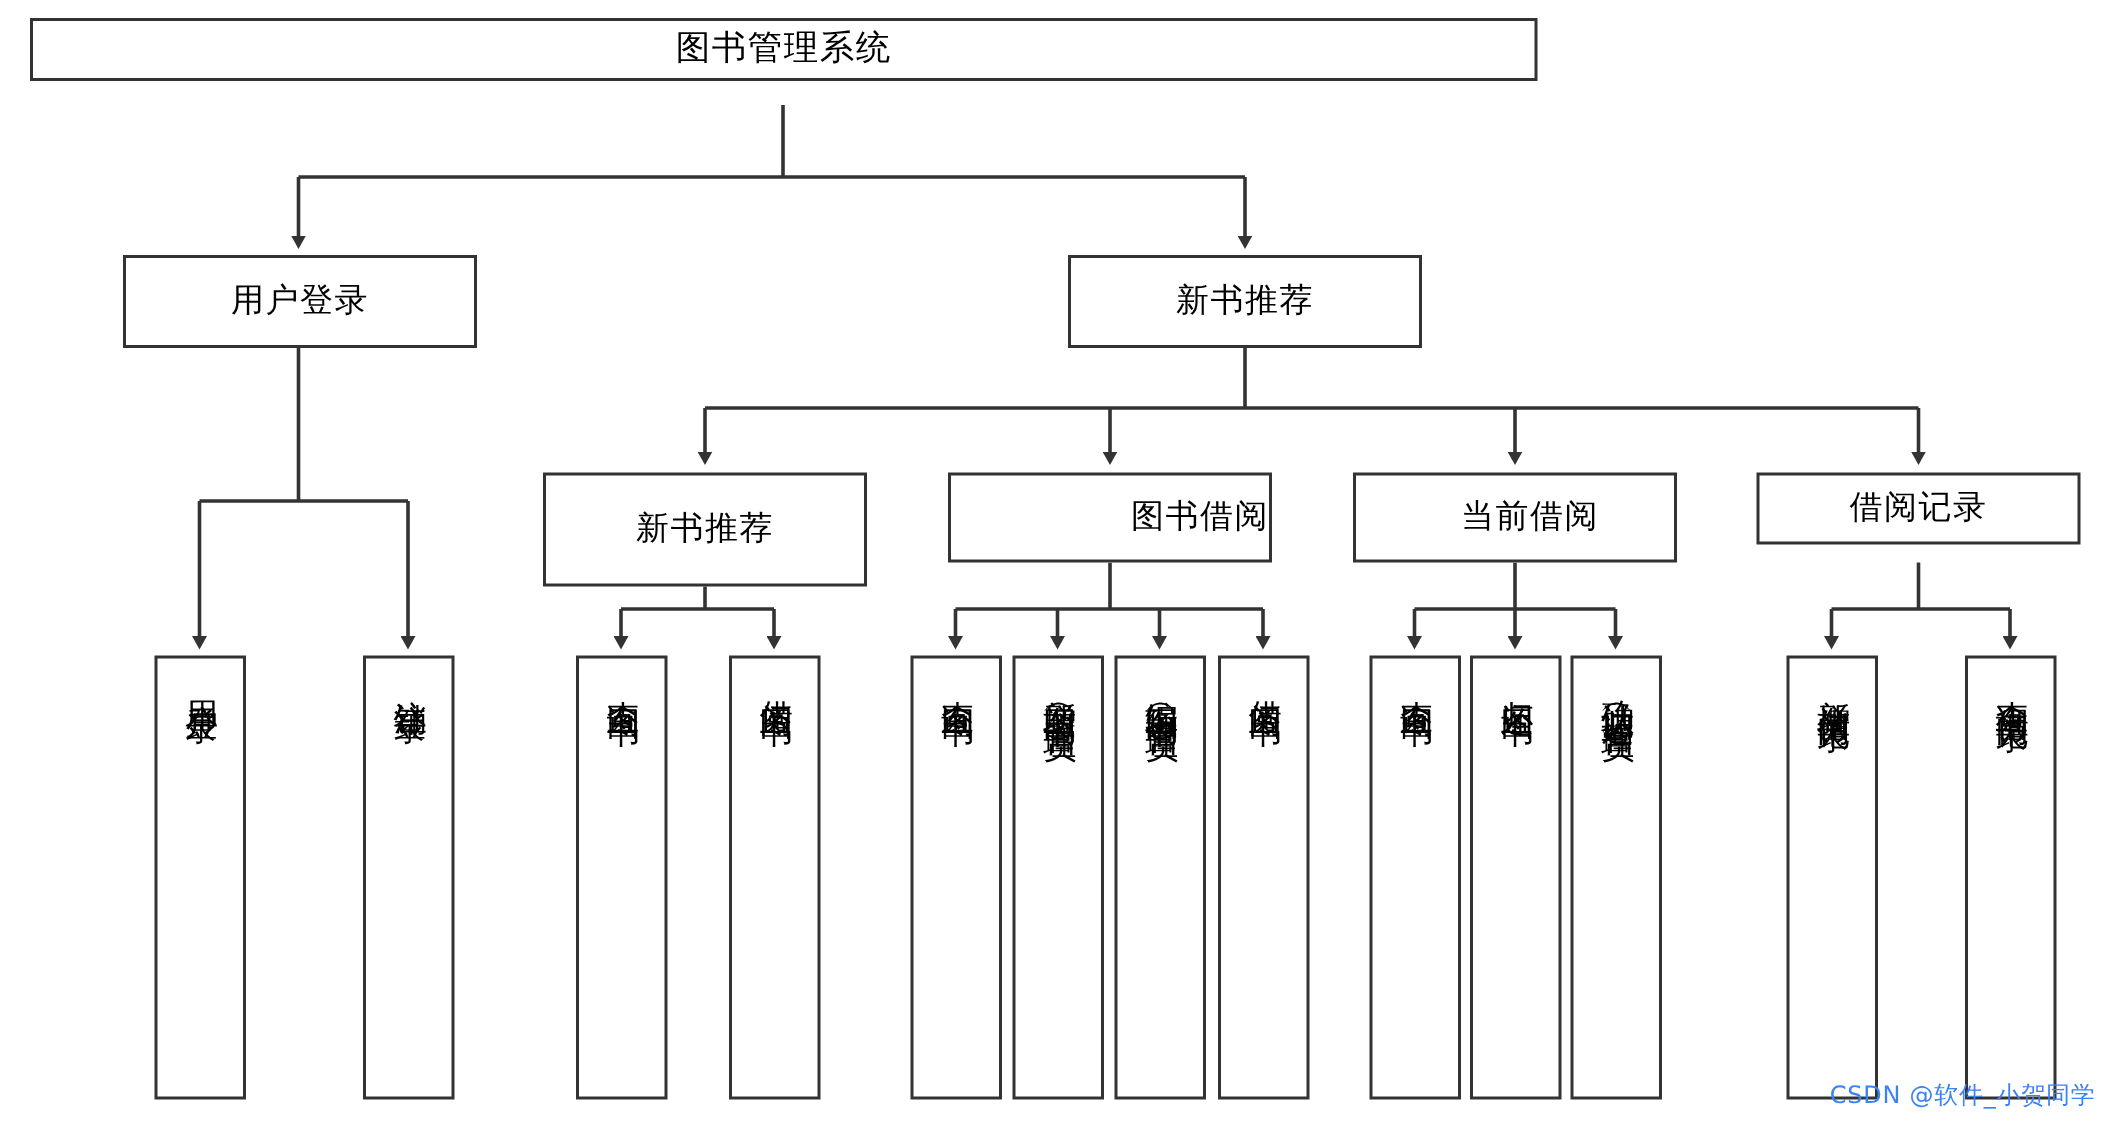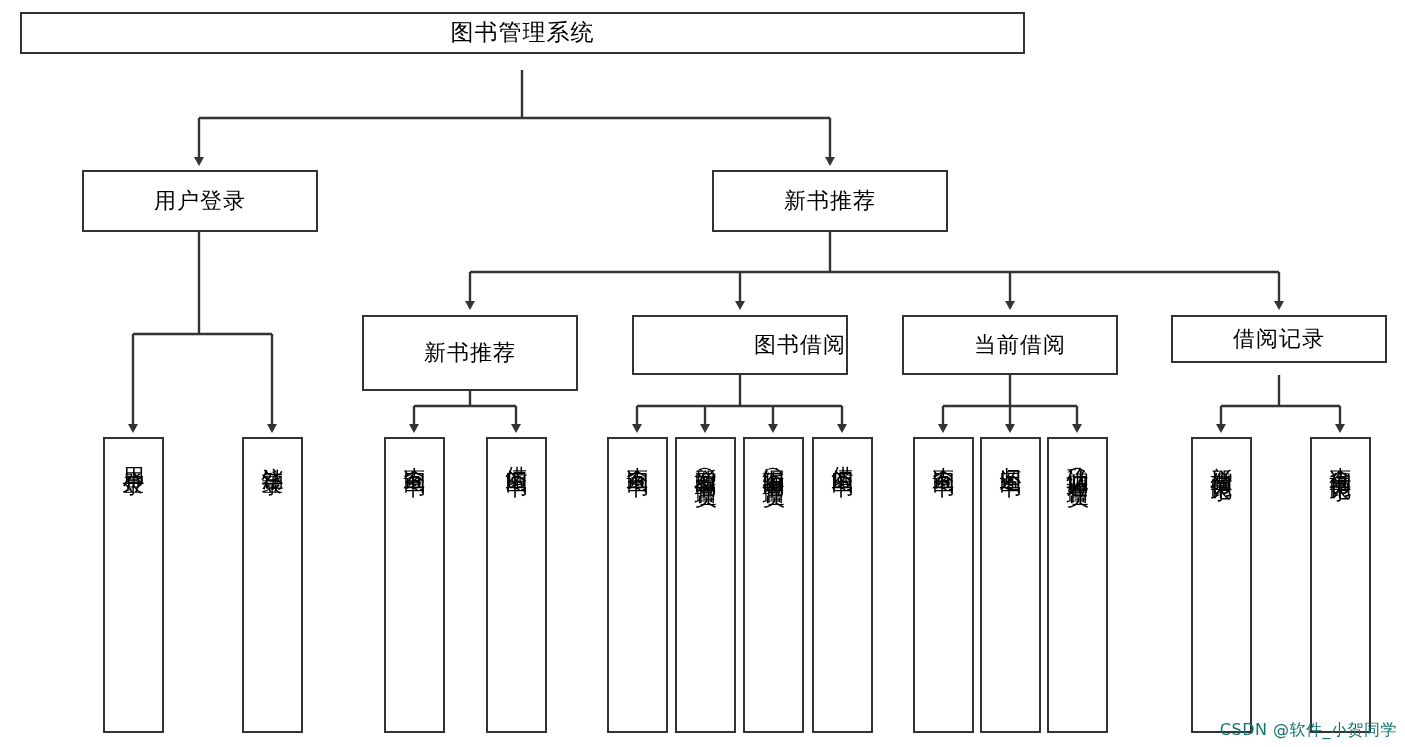--- a/index.html
+++ b/index.html
@@ -59,21 +59,21 @@
     line-height: 1;
   }
   .node.root .label {
     font-size: 23px;
   }
   #watermark {
     position: absolute;
     right: 8px;
     bottom: 6px;
     font-size: 16px;
-    color: #0f766e;
+    color: #3b82f6;
     letter-spacing: 0.5px;
     z-index: 5;
     white-space: pre;
   }
 </style>
 </head>
 <body>
 
 <div id="canvas">
 

